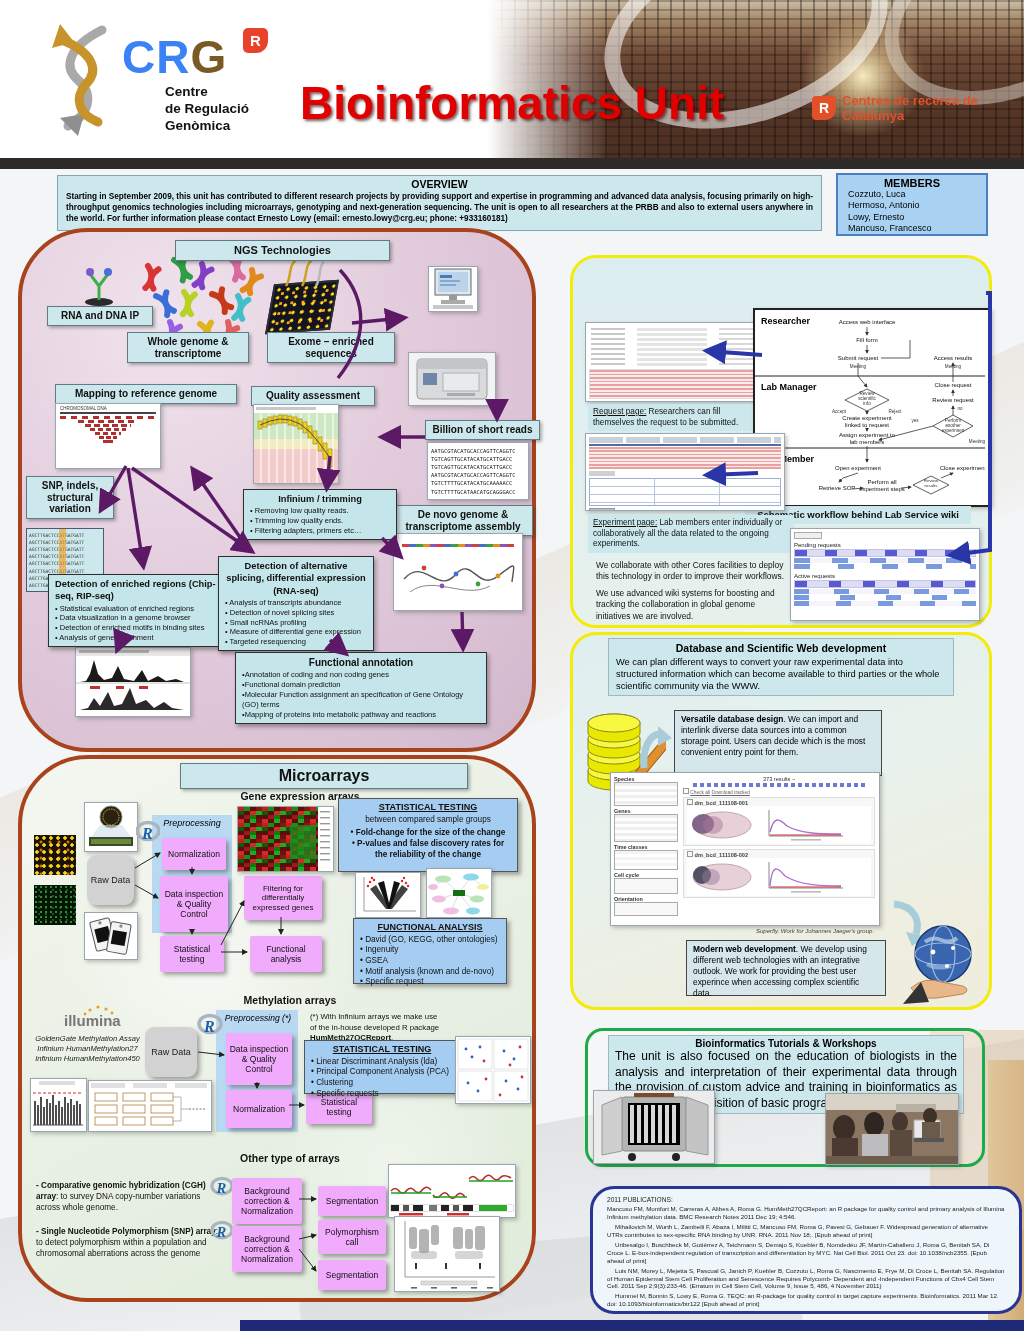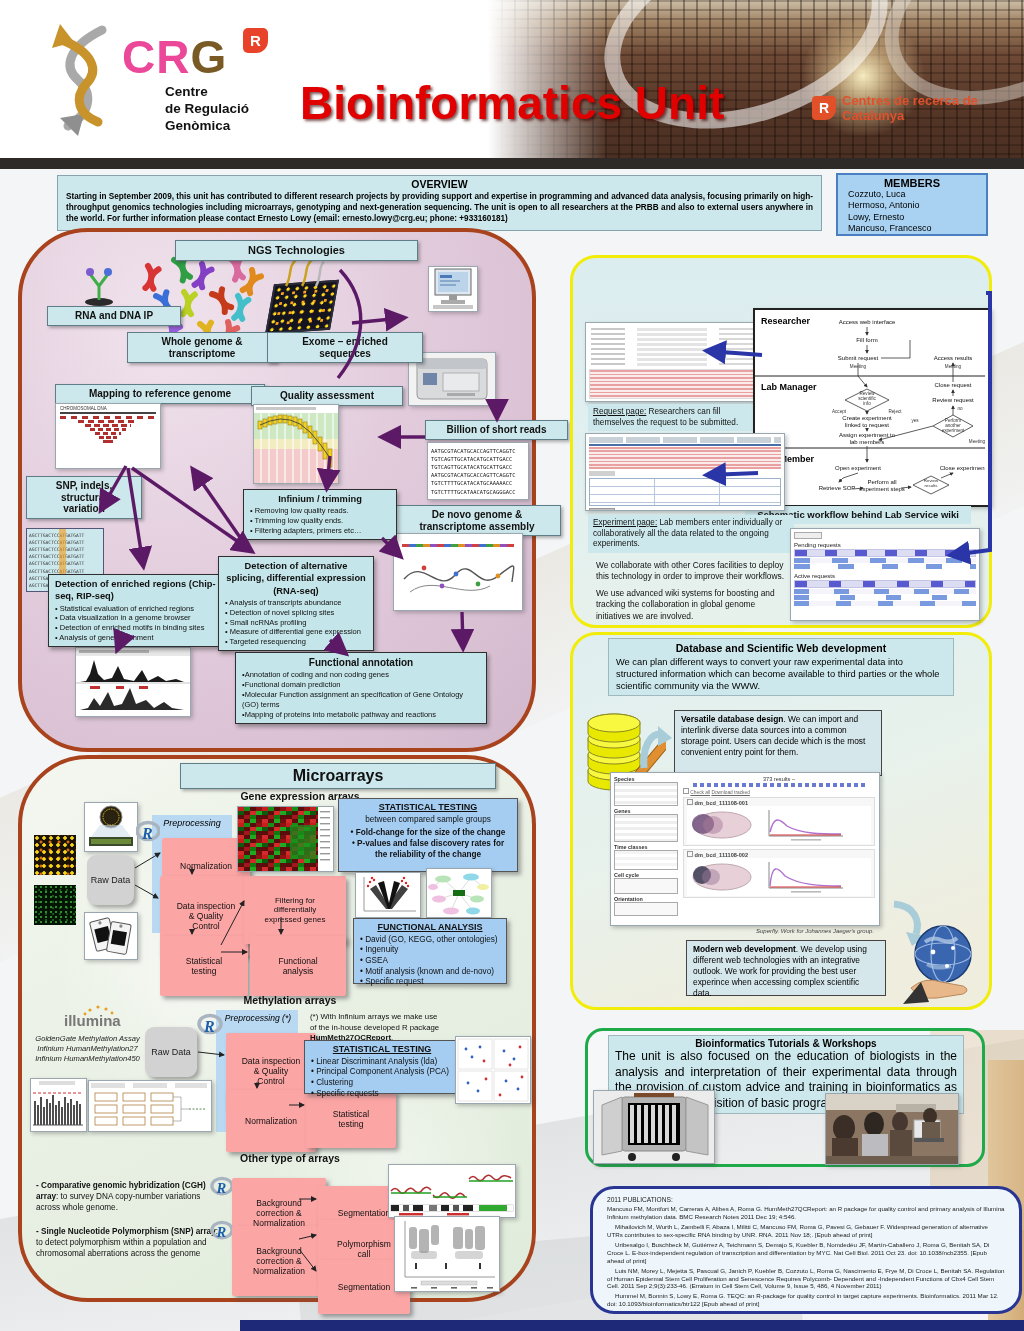--- a/index.html
+++ b/index.html
@@ -2,28 +2,28 @@
 <html><head>
 <meta charset="utf-8">
 <style>
 html,body{margin:0;padding:0}
 body{font-family:"Liberation Sans",sans-serif;background:#dfe3e6}
 .poster{position:relative;width:1024px;height:1331px;margin:0 auto;background:#f3f5f6;overflow:hidden}
 .abs{position:absolute}
 svg{display:block}
 .band{position:absolute;pointer-events:none}
 
-.lbl{position:absolute;background:#cde8ec;border:1px solid #5f7d86;box-shadow:2px 2px 3px rgba(40,40,40,.35);font-weight:bold;text-align:center;font-size:10px;padding:3px 19px;line-height:1.15;color:#111}
+.lbl{position:absolute;background:#cde8ec;border:1px solid #5f7d86;box-shadow:2px 2px 3px rgba(40,40,40,.35);font-weight:bold;text-align:center;font-size:10px;padding:3px 5px;line-height:1.15;color:#111}
 .info{position:absolute;background:#c4e5e9;border:1px solid #2f2f2f;box-shadow:2px 3px 4px rgba(40,40,40,.4);padding:3px 6px;font-size:7.5px;line-height:1.32;color:#111}
 .info .t{font-weight:bold;font-size:9.3px;text-align:center;margin-bottom:1px}
 .info .tl{font-weight:bold;font-size:9.3px;text-align:left;margin-bottom:1px}
 .bl::before{content:"• "}
 .bl2::before{content:"•"}
 .h{position:absolute;font-weight:bold;font-size:10.5px;text-align:center;color:#111}
-.fb{position:absolute;background:#fca5a5;border-radius:2px;box-shadow:3px 3px 4px rgba(90,90,90,.55);display:flex;align-items:center;justify-content:center;text-align:center;font-size:8.5px;padding:14px;line-height:1.2;color:#111}
+.fb{position:absolute;background:#f0abfc;border-radius:2px;box-shadow:3px 3px 4px rgba(90,90,90,.55);display:flex;align-items:center;justify-content:center;text-align:center;font-size:8.5px;padding:2px;line-height:1.2;color:#111}
 .rawbox{position:absolute;background:#d2d2d2;border-radius:9px;box-shadow:3px 3px 4px rgba(90,90,90,.5);display:flex;align-items:center;justify-content:center;font-size:9px;color:#222}
 .panel{position:absolute;background:#b9d8f2}
 .statbox{position:absolute;background:#a5cdf2;border:1px solid #555;box-shadow:3px 3px 4px rgba(90,90,90,.5);padding:3px 6px;font-size:8.2px;line-height:1.3;color:#111}
 .statbox .t{font-weight:bold;text-decoration:underline;text-align:center;font-size:9px;margin-bottom:1px}
 .shot{position:absolute;background:#fff;border:1px solid #9aa7b0;box-shadow:2px 2px 4px rgba(60,60,60,.3);overflow:hidden}
 .note{position:absolute;background:#cde8ec;padding:3px 5px;font-size:8.2px;line-height:1.3;color:#111}
 .para{position:absolute;font-size:8.4px;line-height:1.35;color:#111}
 .mono{font-family:"DejaVu Sans Mono",monospace}
 .it{font-style:italic}
 .u{text-decoration:underline}
@@ -49,21 +49,21 @@
     <div class="abs" style="left:880px;top:-70px;width:220px;height:140px;border:14px solid rgba(230,225,215,.45);border-radius:50%;transform:rotate(-22deg)"></div>
     <div class="abs" style="left:488px;top:0;width:120px;height:158px;background:linear-gradient(90deg,#fff,rgba(255,255,255,0))"></div>
 
     <svg class="abs" style="left:40px;top:18px" width="95" height="120" viewBox="0 0 95 120">
       <path d="M62,12 C30,28 22,48 38,62 C54,76 50,96 28,108" fill="none" stroke="#a9a9a9" stroke-width="9" stroke-linecap="round"></path>
       <polygon points="20,100 38,118 44,96" fill="#8f8f8f"></polygon>
       <path d="M22,22 C52,34 60,52 46,66 C34,80 38,96 58,104" fill="none" stroke="#c8932b" stroke-width="9" stroke-linecap="round"></path>
       <polygon points="12,30 20,6 34,24" fill="#c8932b"></polygon>
     </svg>
     <div class="abs" style="left:122px;top:30px;font-size:46px;font-weight:bold;letter-spacing:1px">
-      <span style="color:#ec4899">CR</span><span style="color:#7a5a24">G</span>
+      <span style="color:#3b82f6">CR</span><span style="color:#7a5a24">G</span>
     </div>
     <div class="abs" style="left:243px;top:28px;width:25px;height:25px;background:#e8432a;border-radius:5px 5px 12px 5px;color:#fff;font-weight:bold;font-size:15px;text-align:center;line-height:25px"><span>R</span></div>
     <div class="abs" style="left:165px;top:84px;font-size:13.5px;font-weight:bold;line-height:1.25;color:#111">
       <div>Centre</div>
       <div>de Regulació</div>
       <div>Genòmica</div>
     </div>
 
     <div class="abs" style="left:300px;top:76px;width:480px;font-size:46px;font-weight:bold;color:#e00000;text-shadow:2px 2px 3px rgba(60,0,0,.65);white-space:nowrap">Bioinformatics Unit</div>
 

